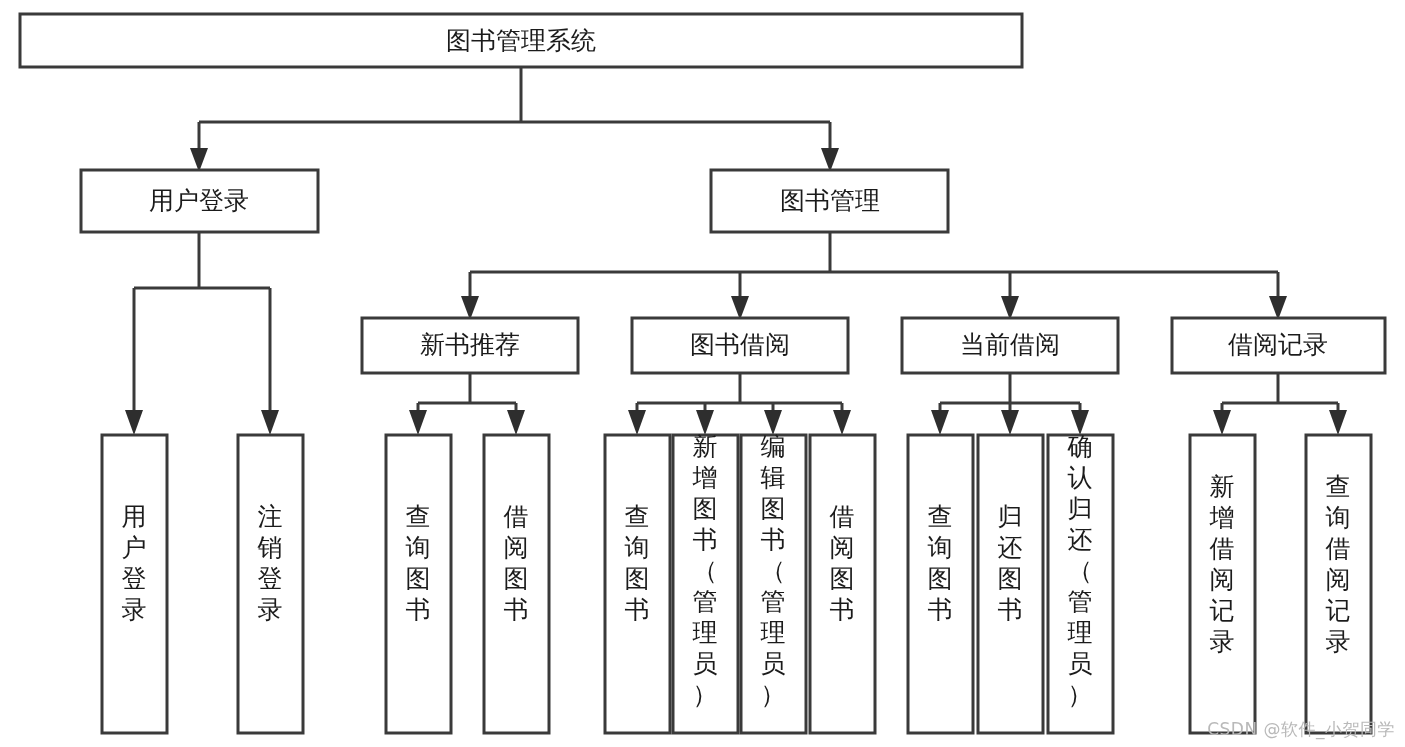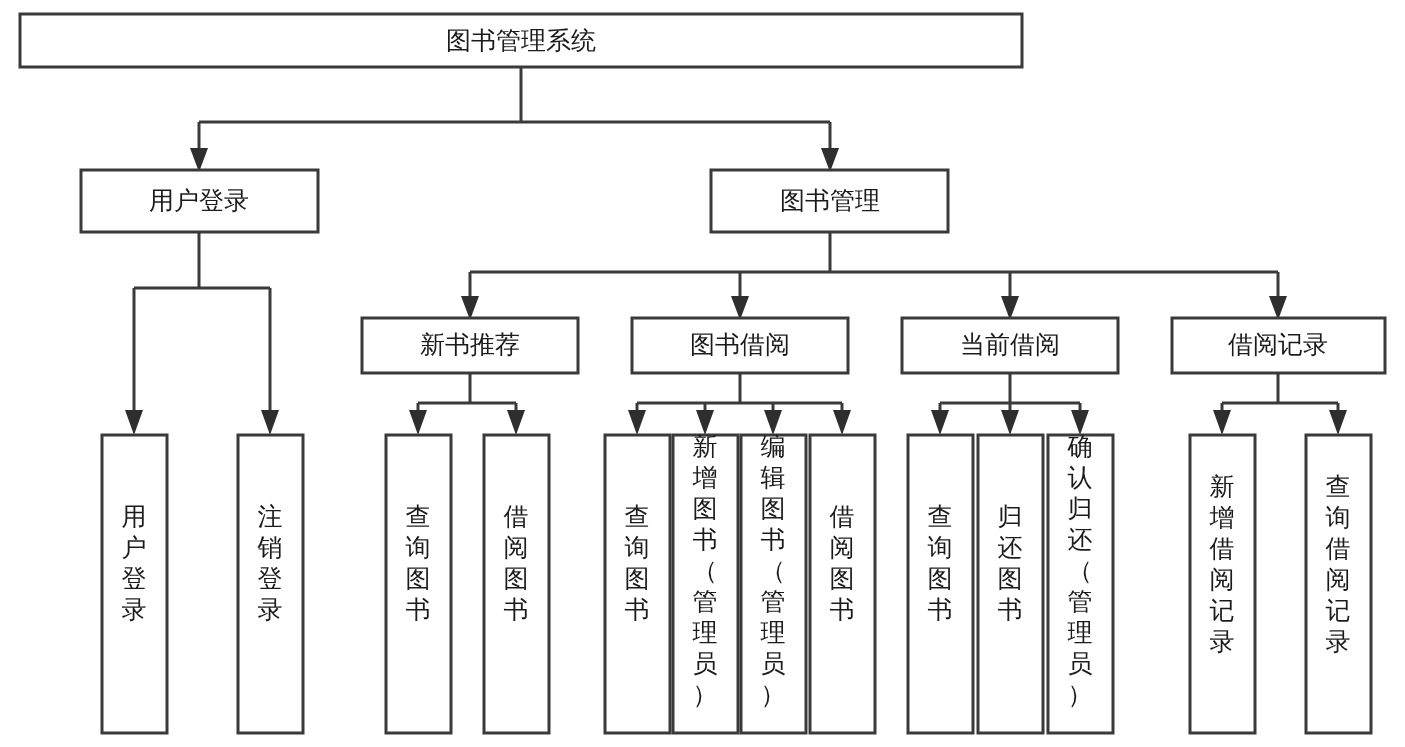--- a/index.html
+++ b/index.html
@@ -230,14 +230,15 @@
       <rect class="node-box" x="1190" y="435" width="65" height="298"></rect>
       <text class="node-label-vertical" x="1222" y="495"><tspan x="1222" y="495" text-anchor="middle">新</tspan><tspan x="1222" y="526" text-anchor="middle">增</tspan><tspan x="1222" y="557" text-anchor="middle">借</tspan><tspan x="1222" y="588" text-anchor="middle">阅</tspan><tspan x="1222" y="619" text-anchor="middle">记</tspan><tspan x="1222" y="650" text-anchor="middle">录</tspan></text>
     </g>
     <g>
       <rect class="node-box" x="1306" y="435" width="65" height="298"></rect>
       <text class="node-label-vertical" x="1338" y="495"><tspan x="1338" y="495" text-anchor="middle">查</tspan><tspan x="1338" y="526" text-anchor="middle">询</tspan><tspan x="1338" y="557" text-anchor="middle">借</tspan><tspan x="1338" y="588" text-anchor="middle">阅</tspan><tspan x="1338" y="619" text-anchor="middle">记</tspan><tspan x="1338" y="650" text-anchor="middle">录</tspan></text>
     </g>
 
   </svg>
 
+  <div class="watermark-text">CSDN @软件_小贺同学</div>
 
 </div>
 
 </body></html>

